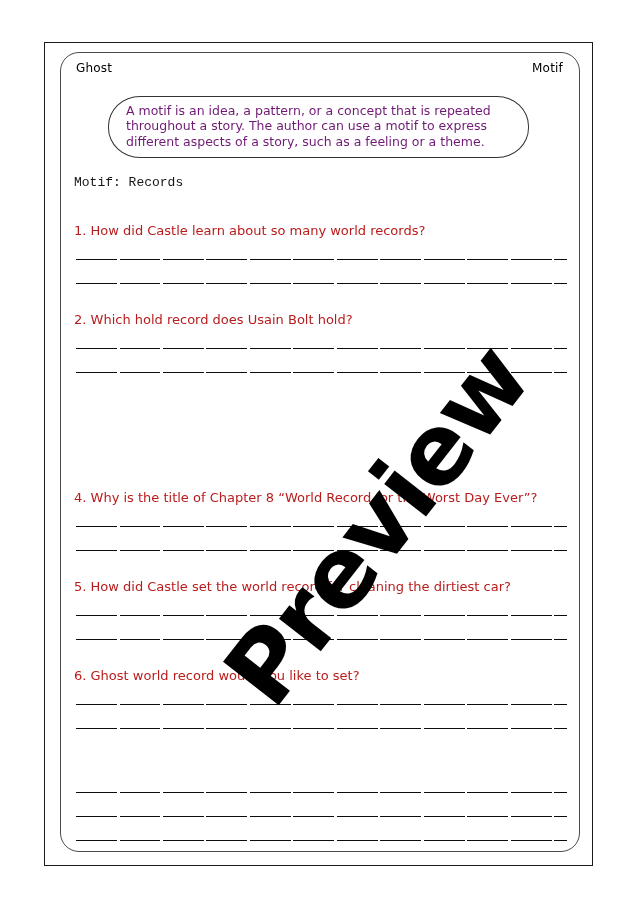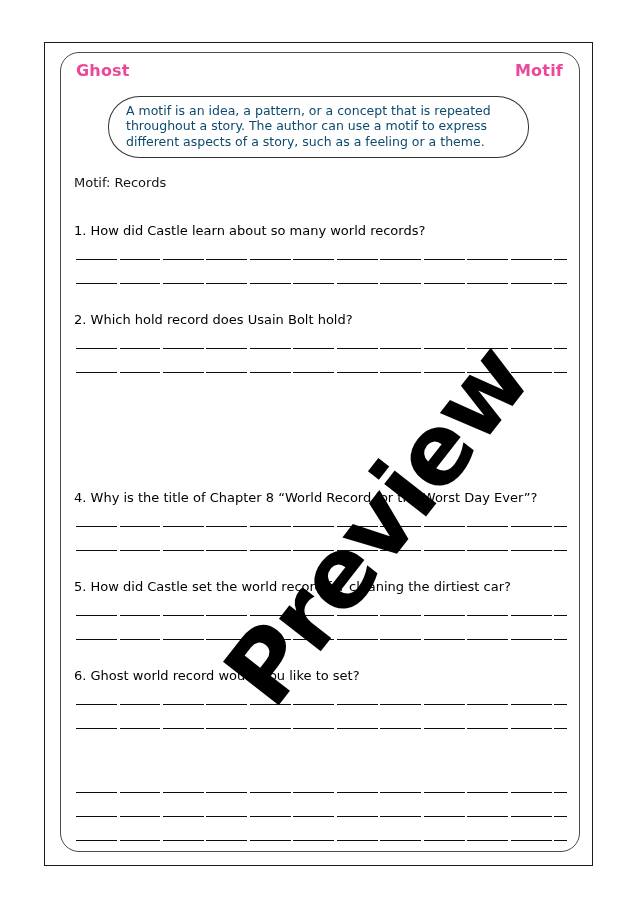--- a/index.html
+++ b/index.html
@@ -21,44 +21,44 @@
     border:1.4px solid #4a4a4a;
     border-radius:19px;
     box-sizing:border-box;
     background:#ffffff;
   }
   .card-header{
     position:absolute;top:8px;left:15px;right:16px;
     display:flex;justify-content:space-between;align-items:baseline;
   }
   .book-title,.sheet-type{
-    font-size:16px;font-weight:bold;color:#ec4899;letter-spacing:.2px;
+    font-size:12px;font-weight:normal;color:#000000;letter-spacing:.2px;
   }
   .bubble{
     position:absolute;left:47px;top:43px;width:421px;height:62px;
     border:1.3px solid #333;
     border-radius:32px / 30px;
     box-sizing:border-box;
     padding:6px 17px 0 17px;
-    font-size:12.5px;line-height:15.4px;color:#0c4a6e;
+    font-size:12.5px;line-height:15.4px;color:#701a75;
   }
   .motif-label{
     position:absolute;left:13px;top:122px;
-    font-size:13px;color:#151515;white-space:nowrap;
+    font-size:13px;color:#151515;white-space:nowrap;font-family:Liberation Mono, monospace;
   }
   .instructions{
     position:absolute;left:13px;top:147px;
     font-size:13px;color:#151515;white-space:nowrap;
   }
   .q-block{
     position:absolute;left:13px;width:493px;height:89px;
   }
   .q-text{
     position:absolute;top:0;left:0;
-    font-size:13px;color:#000000;white-space:nowrap;
+    font-size:13px;color:#b91c1c;white-space:nowrap;
   }
   .answer-line{
     position:absolute;left:2px;width:491px;height:1.4px;
     background:repeating-linear-gradient(90deg,#0c0c0c 0px,#0c0c0c 41px,rgba(0,0,0,0) 41px,rgba(0,0,0,0) 43.5px);
   }
   .answer-line.l1{top:36px;}
   .answer-line.l2{top:60px;}
   .answer-line.l3{top:84px;}
   .watermark{
     position:absolute;left:377px;top:525px;

